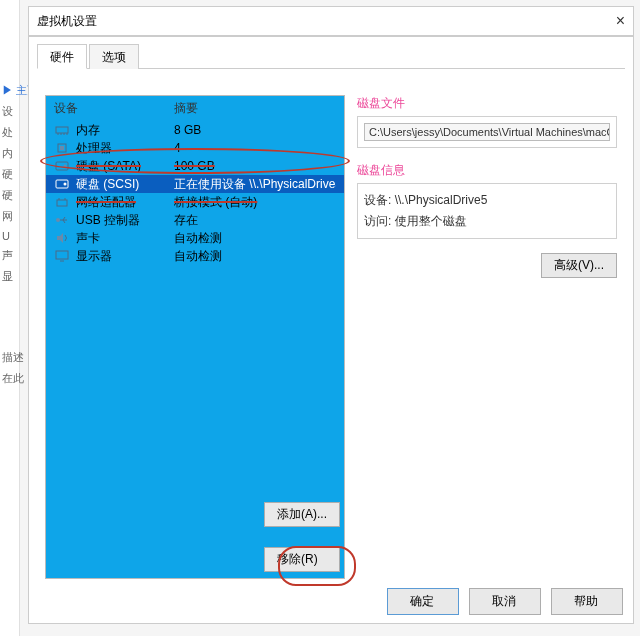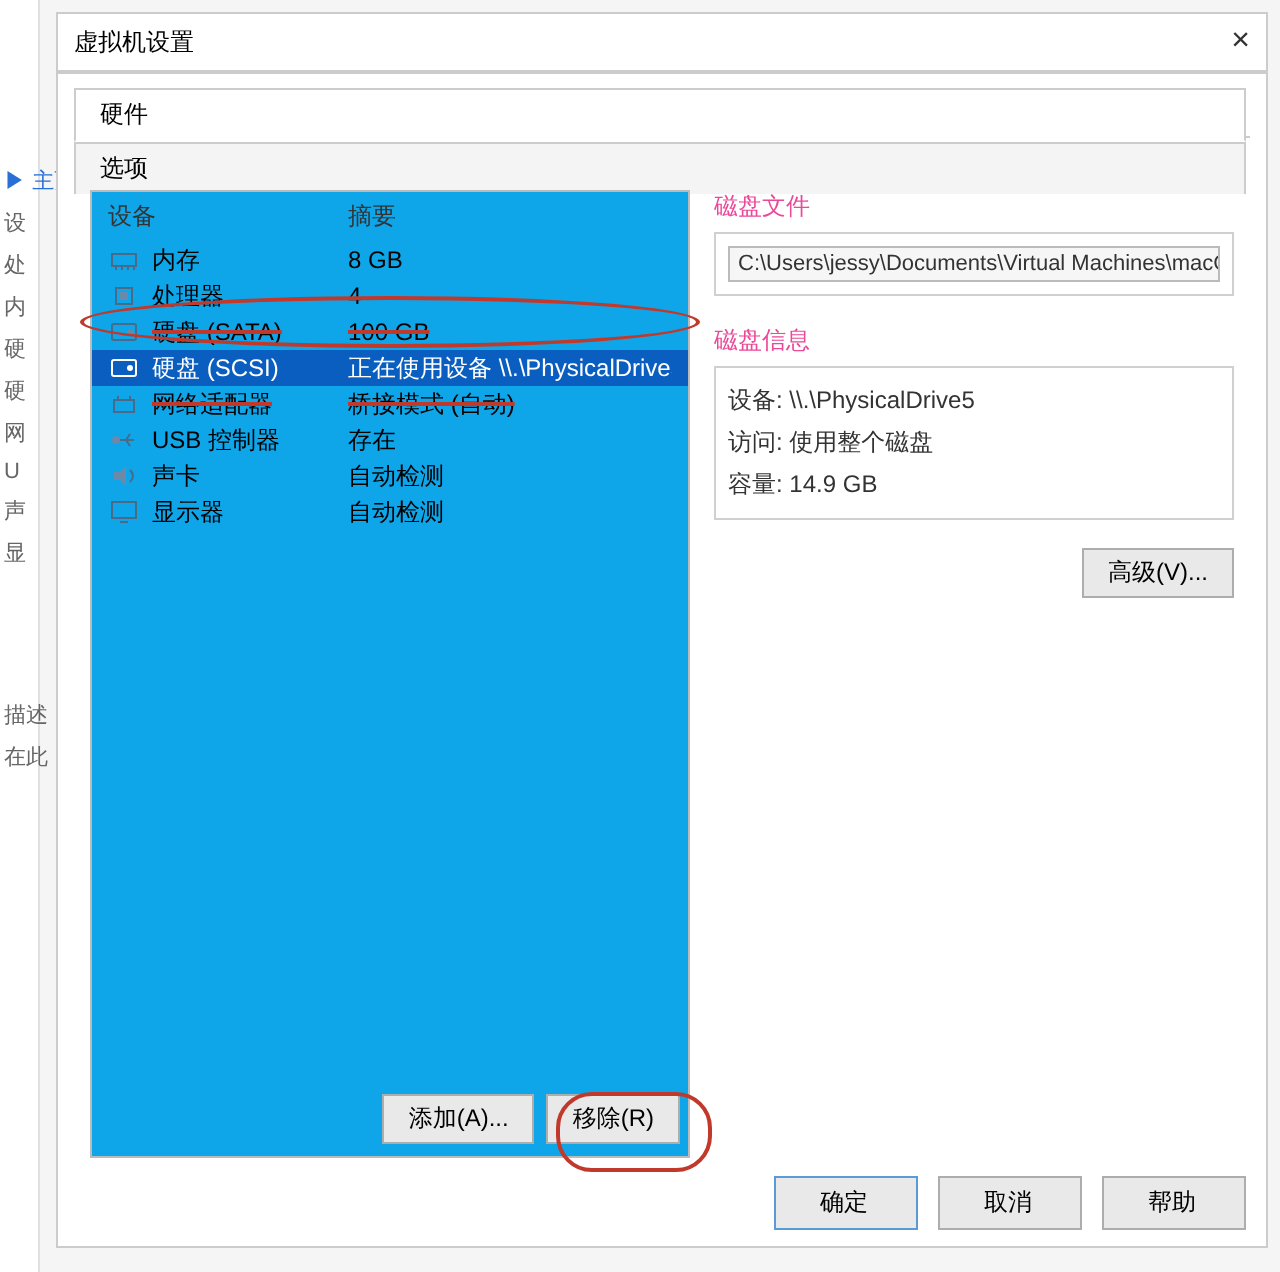--- a/index.html
+++ b/index.html
@@ -4,38 +4,38 @@
 <style>
 * { box-sizing: border-box; margin: 0; padding: 0; }
 body { font-family: "Microsoft YaHei", "Segoe UI", Tahoma, sans-serif; font-size: 12px; background: #f5f5f5; width: 640px; height: 636px; overflow: hidden; position: relative; }
 .bg-stripe { position: absolute; left: 0; top: 0; width: 20px; height: 100%; background: #fff; border-right: 1px solid #e0e0e0; }
 .bg-items { position: absolute; left: 0; top: 80px; font-size: 11px; color: #666; }
 .bg-items div { padding: 3px 2px; white-space: nowrap; }
 .titlebar { position: absolute; left: 28px; top: 6px; right: 6px; height: 30px; background: #fff; border: 1px solid #ccc; display: flex; align-items: center; padding: 0 8px; }
 .titlebar .title { flex: 1; font-size: 12px; }
 .titlebar .close { width: 40px; text-align: right; font-size: 16px; color: #333; cursor: pointer; }
 .dialog { position: absolute; left: 28px; top: 36px; right: 6px; bottom: 12px; background: #fff; border: 1px solid #ccc; }
-.tabs { display: flex; border-bottom: 1px solid #ccc; height: 26px; margin: 6px 8px 0 8px; flex-direction: column; }
+.tabs { display: flex; border-bottom: 1px solid #ccc; height: 26px; margin: 6px 8px 0 8px; }
 .tab { padding: 4px 12px; border: 1px solid #ccc; border-bottom: none; background: #fff; margin-right: 2px; position: relative; top: 1px; cursor: pointer; }
 .tab.active { background: #fff; border-bottom: 1px solid #fff; }
 .tab.inactive { background: #f4f4f4; }
 .content { position: absolute; left: 8px; right: 8px; top: 36px; bottom: 44px; }
 .left-panel { position: absolute; left: 8px; top: 22px; width: 300px; bottom: 0; border: 1px solid #bbb; background: #0ea5e9; }
 .col-headers { display: flex; padding: 4px 8px; color: #333; font-size: 12px; }
 .col-headers .c1 { width: 120px; }
 .col-headers .c2 { flex: 1; }
 .device-list { }
 .device-row { display: flex; align-items: center; padding: 2px 8px; height: 18px; cursor: pointer; }
 .device-row.selected { background: #0a5ebf; color: #fff; }
 .device-row .icon { width: 16px; height: 14px; margin-right: 6px; display: flex; align-items: center; justify-content: center; }
 .device-row .name { width: 98px; white-space: nowrap; }
 .device-row .summary { flex: 1; white-space: nowrap; overflow: hidden; }
 .strike { text-decoration: line-through; text-decoration-color: #c0392b; text-decoration-thickness: 1.5px; }
 .red-oval { position: absolute; border: 2px solid #c0392b; border-radius: 50%; pointer-events: none; }
-.btn-row { position: absolute; bottom: 6px; right: 4px; display: flex; gap: 6px; }
+.btn-row { position: absolute; bottom: 6px; right: 4px; display: flex; gap: 20px; flex-direction: column; }
 .btn { border: 1px solid #adadad; background: #e9e9e9; padding: 3px 12px; font-size: 12px; cursor: pointer; min-width: 64px; text-align: left; }
 .right-panel { position: absolute; left: 320px; right: 8px; top: 22px; bottom: 40px; }
 .group-label { font-size: 12px; color: #ec4899; margin-bottom: 4px; }
 .group-box { border: 1px solid #d0d0d0; padding: 6px; margin-bottom: 14px; }
 .path-field { width: 100%; border: 1px solid #bbb; background: #f6f6f6; padding: 2px 4px; font-size: 11px; color: #333; white-space: nowrap; overflow: hidden; }
 .info-line { font-size: 12px; color: #333; padding: 2px 0; }
 .adv-row { text-align: right; margin-top: 8px; }
 .dialog-buttons { position: absolute; right: 10px; bottom: 8px; display: flex; gap: 10px; }
 .dialog-buttons .btn { min-width: 72px; padding: 4px 22px; }
 .btn.primary { border-color: #5b9bd5; }
@@ -181,21 +181,20 @@
     <div class="right-panel">
       <div class="group-label">磁盘文件</div>
       <div class="group-box">
         <div class="path-field">C:\Users\jessy\Documents\Virtual Machines\macOS :</div>
       </div>
 
       <div class="group-label">磁盘信息</div>
       <div class="group-box">
         <div class="info-line">设备: \\.\PhysicalDrive5</div>
         <div class="info-line">访问: 使用整个磁盘</div>
-        <div class="info-line">容量: 14.9 GB</div>
       </div>
 
       <div class="adv-row">
         <button class="btn">高级(V)...</button>
       </div>
     </div>
 
   </div>
 
   <div class="dialog-buttons">

